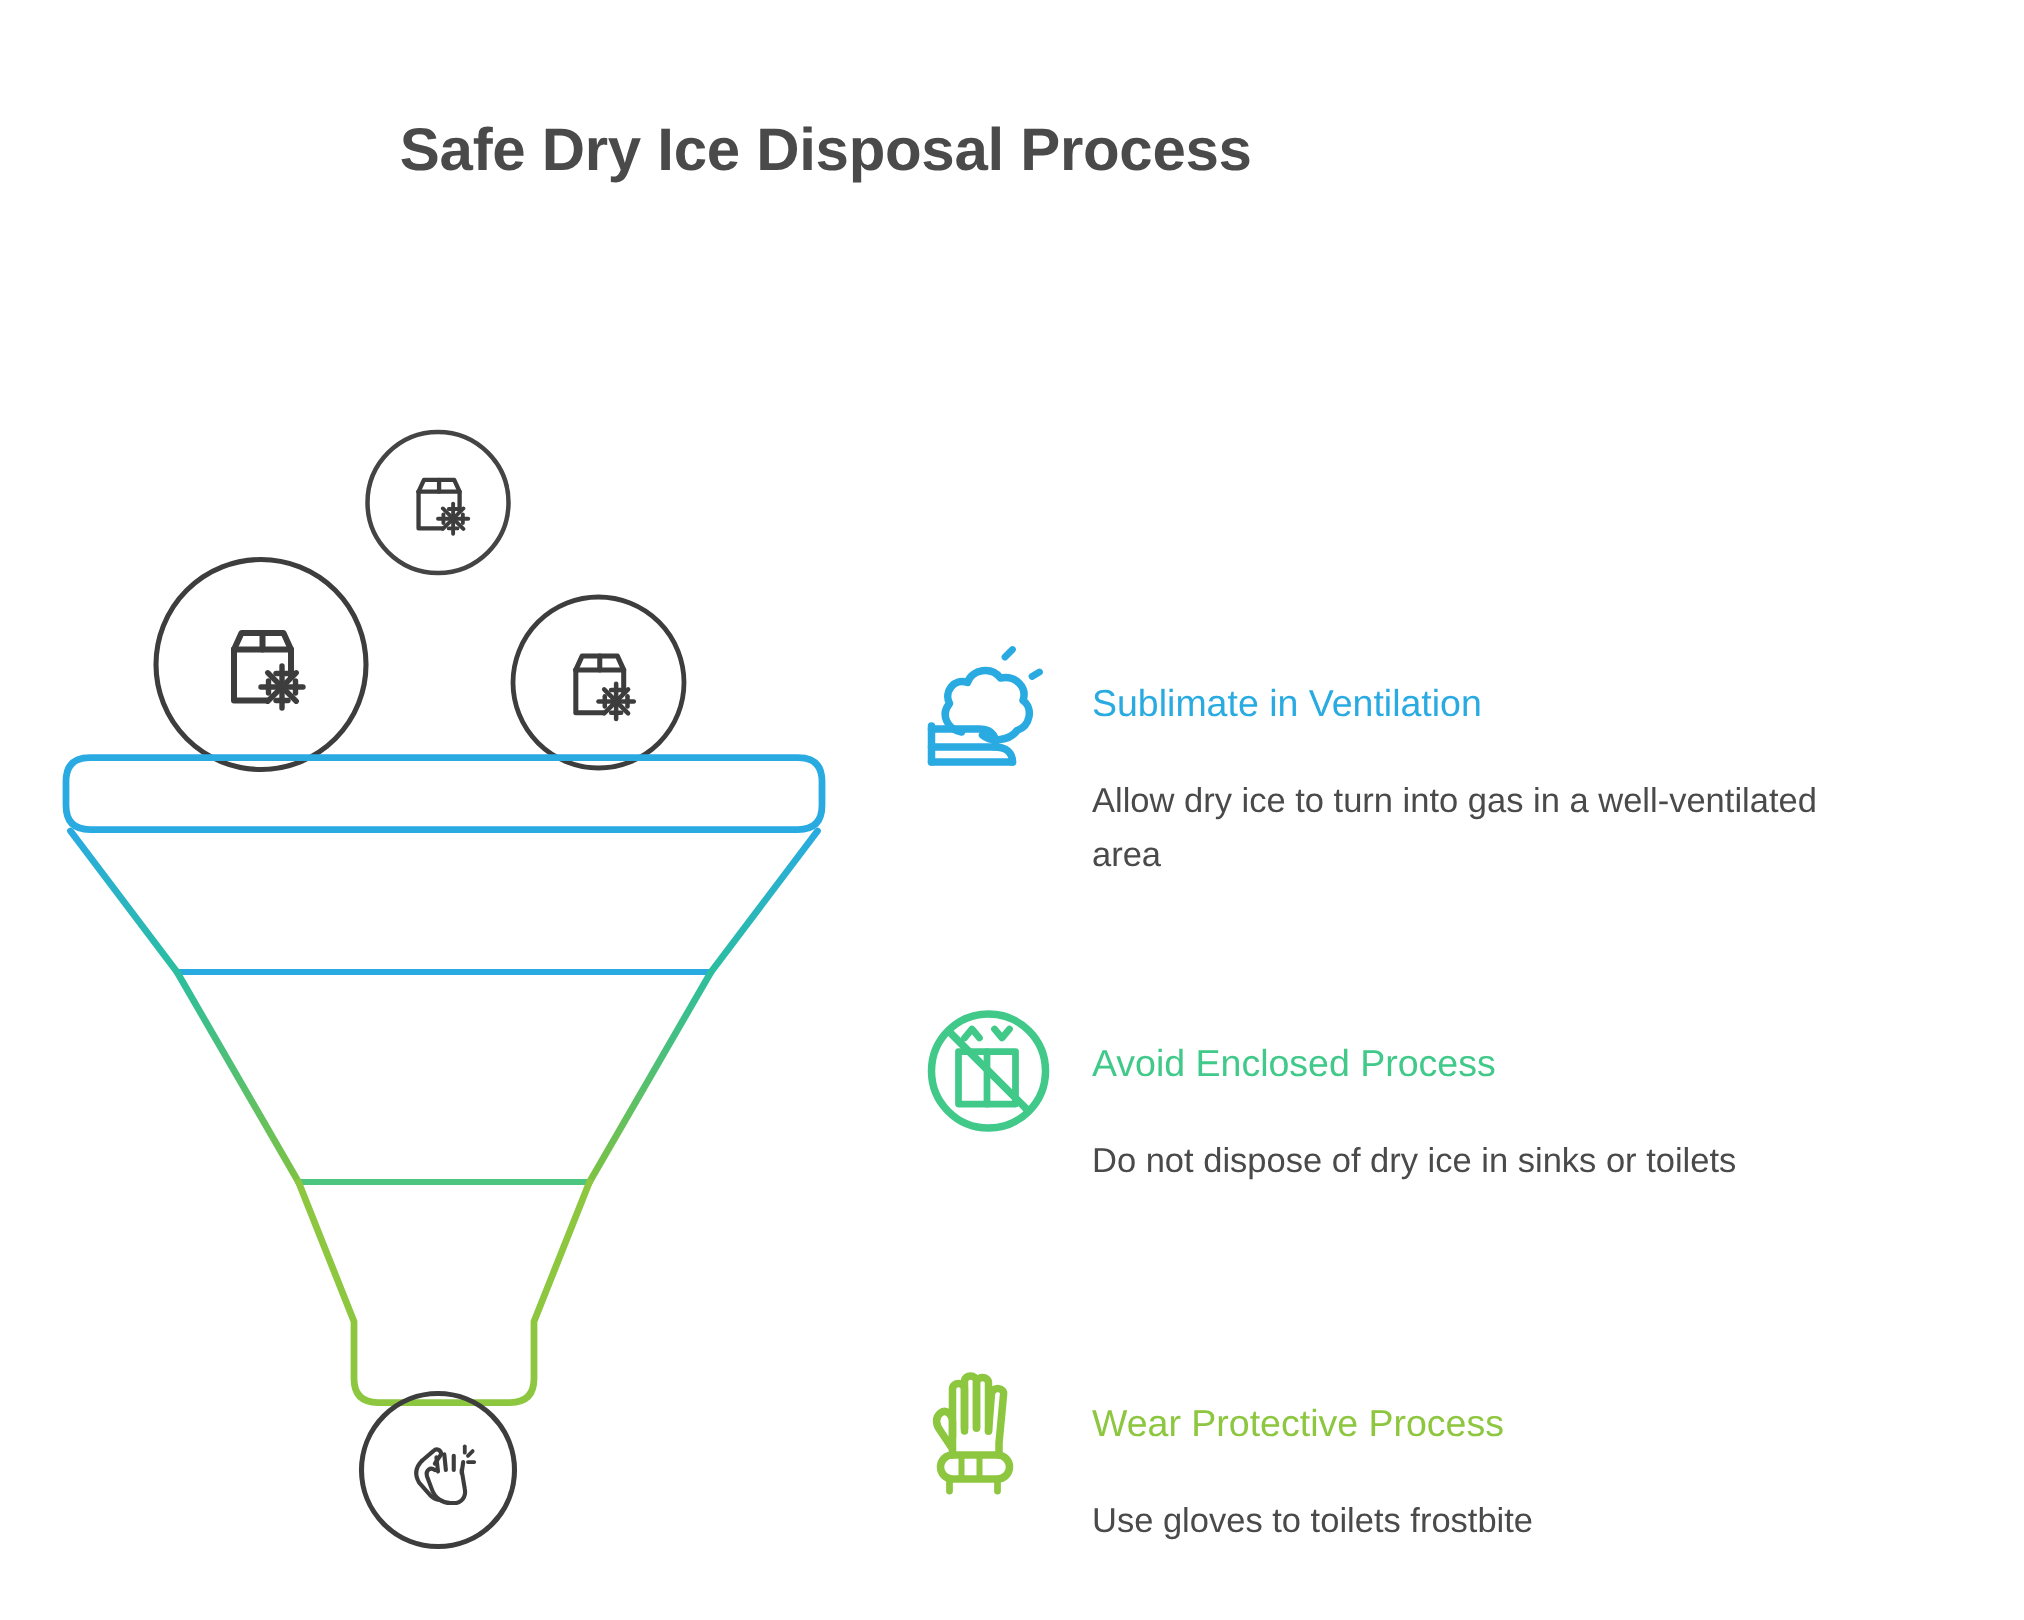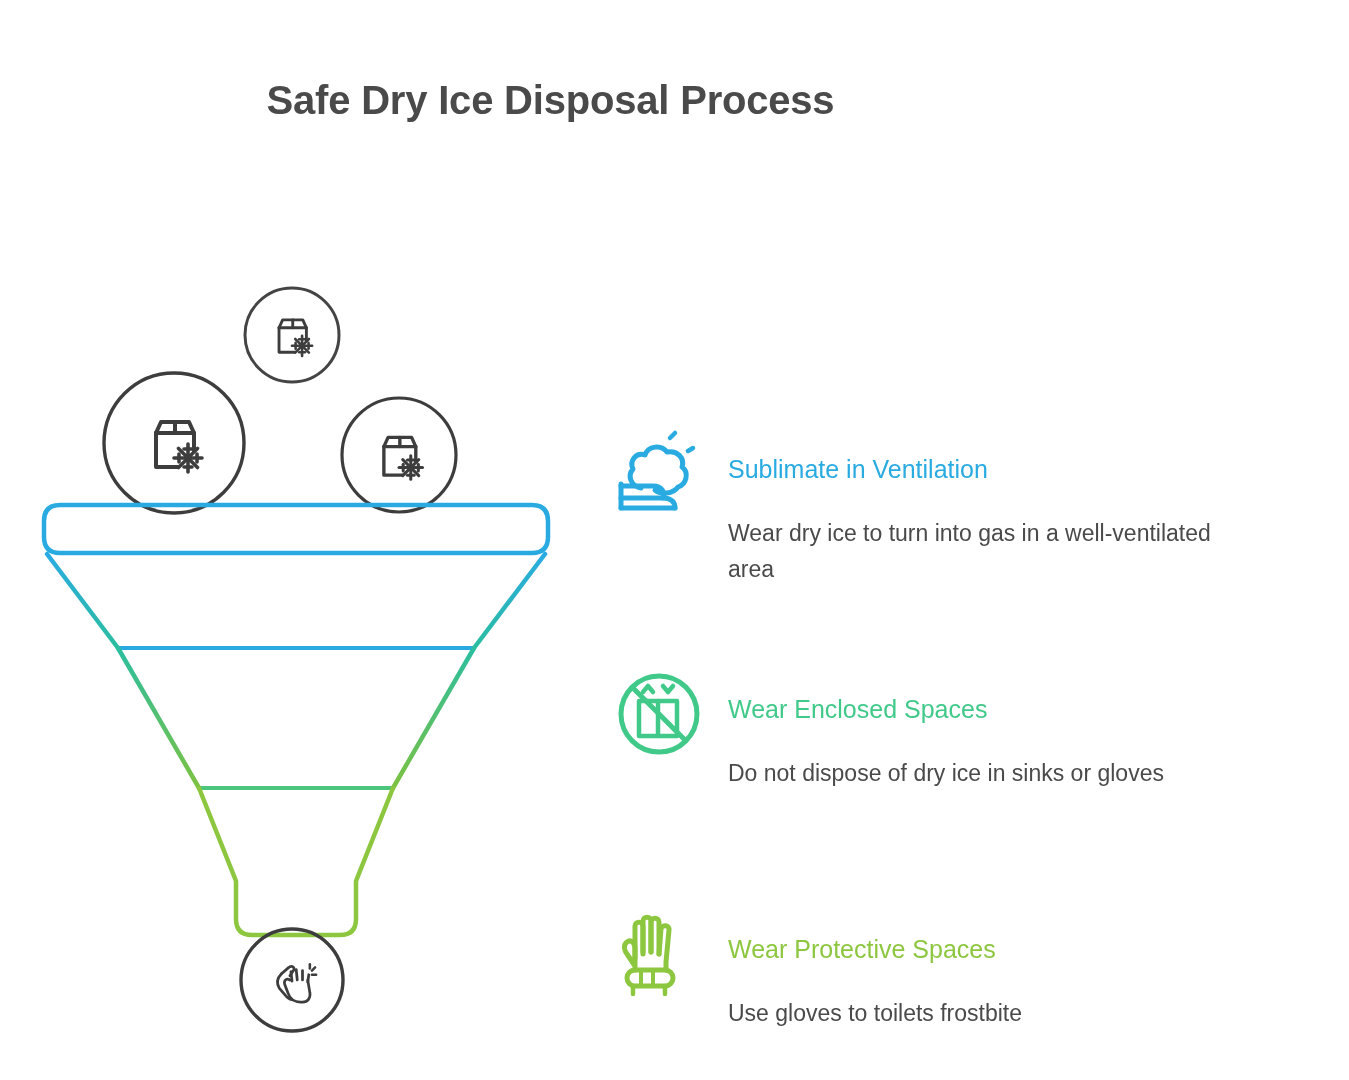--- a/index.html
+++ b/index.html
@@ -225,55 +225,55 @@
         <path d="M8 56 L8 80" fill="none" stroke="#29ABE2" stroke-width="5" stroke-linecap="round"></path>
         <path d="M8 58 L40 58 C49 58 52 64 50 70 L8 70" fill="none" stroke="#29ABE2" stroke-width="5" stroke-linecap="round" stroke-linejoin="round"></path>
         <path d="M8 80 L62 80" fill="none" stroke="#29ABE2" stroke-width="5" stroke-linecap="round"></path>
         <path d="M50 70 C58 70 62 74 62 80" fill="none" stroke="#29ABE2" stroke-width="5" stroke-linecap="round" stroke-linejoin="round"></path>
 
         <path d="M57 10 L62 5" fill="none" stroke="#29ABE2" stroke-width="4.5" stroke-linecap="round"></path>
         <path d="M75 23 L80 20" fill="none" stroke="#29ABE2" stroke-width="4.5" stroke-linecap="round"></path>
       </svg>
     </div>
     <div class="step-heading" style="color:#29ABE2">Sublimate in Ventilation</div>
-    <div class="step-desc">Wear dry ice to turn into gas in a well-ventilated area</div>
+    <div class="step-desc">Allow dry ice to turn into gas in a well-ventilated area</div>
   </div>
 
   <div class="step-row step-1">
     <div class="step-icon">
       <svg width="92" height="92" viewBox="0 0 92 92" xmlns="http://www.w3.org/2000/svg">
         <circle cx="46" cy="46" r="38" fill="none" stroke="#41C98A" stroke-width="5"></circle>
 
         <path d="M30 24 L35 18 L40 24" fill="none" stroke="#41C98A" stroke-width="4.5" stroke-linecap="round" stroke-linejoin="round"></path>
         <path d="M50 18 L55 24 L60 18" fill="none" stroke="#41C98A" stroke-width="4.5" stroke-linecap="round" stroke-linejoin="round"></path>
 
         <path d="M26 33 L64 33 L64 68 L26 68 Z" fill="none" stroke="#41C98A" stroke-width="4.5" stroke-linejoin="round"></path>
         <line x1="45" y1="33" x2="45" y2="68" stroke="#41C98A" stroke-width="4.5" stroke-linecap="round"></line>
 
         <line x1="20" y1="20" x2="72" y2="72" stroke="#41C98A" stroke-width="5" stroke-linecap="round"></line>
       </svg>
     </div>
-    <div class="step-heading" style="color:#41C98A">Wear Enclosed Spaces</div>
-    <div class="step-desc">Do not dispose of dry ice in sinks or gloves</div>
+    <div class="step-heading" style="color:#41C98A">Avoid Enclosed Process</div>
+    <div class="step-desc">Do not dispose of dry ice in sinks or toilets</div>
   </div>
 
   <div class="step-row step-2">
     <div class="step-icon">
       <svg width="92" height="92" viewBox="0 0 92 92" xmlns="http://www.w3.org/2000/svg">
 
         <path d="M22 62 L22 40 C22 35 18 31 14 34 C10 37 11 42 14 46 L22 58" fill="none" stroke="#8DC63F" stroke-width="5" stroke-linecap="round" stroke-linejoin="round"></path>
         <path d="M22 50 L22 18 C22 13 30 13 30 18 L30 46" fill="none" stroke="#8DC63F" stroke-width="5" stroke-linecap="round" stroke-linejoin="round"></path>
         <path d="M30 44 L30 13 C30 8 38 8 38 13 L38 44" fill="none" stroke="#8DC63F" stroke-width="5" stroke-linecap="round" stroke-linejoin="round"></path>
         <path d="M38 44 L38 14 C38 9 46 9 46 14 L46 46" fill="none" stroke="#8DC63F" stroke-width="5" stroke-linecap="round" stroke-linejoin="round"></path>
         <path d="M46 46 L48 21 C49 16 57 17 56 22 L53 54 L53 62" fill="none" stroke="#8DC63F" stroke-width="5" stroke-linecap="round" stroke-linejoin="round"></path>
 
         <rect x="14" y="62" width="46" height="16" rx="8" ry="8" fill="none" stroke="#8DC63F" stroke-width="5"></rect>
         <line x1="28" y1="62" x2="28" y2="78" stroke="#8DC63F" stroke-width="4"></line>
         <line x1="40" y1="62" x2="40" y2="78" stroke="#8DC63F" stroke-width="4"></line>
         <line x1="20" y1="78" x2="20" y2="86" stroke="#8DC63F" stroke-width="4.5" stroke-linecap="round"></line>
         <line x1="52" y1="78" x2="52" y2="86" stroke="#8DC63F" stroke-width="4.5" stroke-linecap="round"></line>
       </svg>
     </div>
-    <div class="step-heading" style="color:#8DC63F">Wear Protective Spaces</div>
+    <div class="step-heading" style="color:#8DC63F">Wear Protective Process</div>
     <div class="step-desc">Use gloves to toilets frostbite</div>
   </div>
 
 </div>
 
 </body></html>

